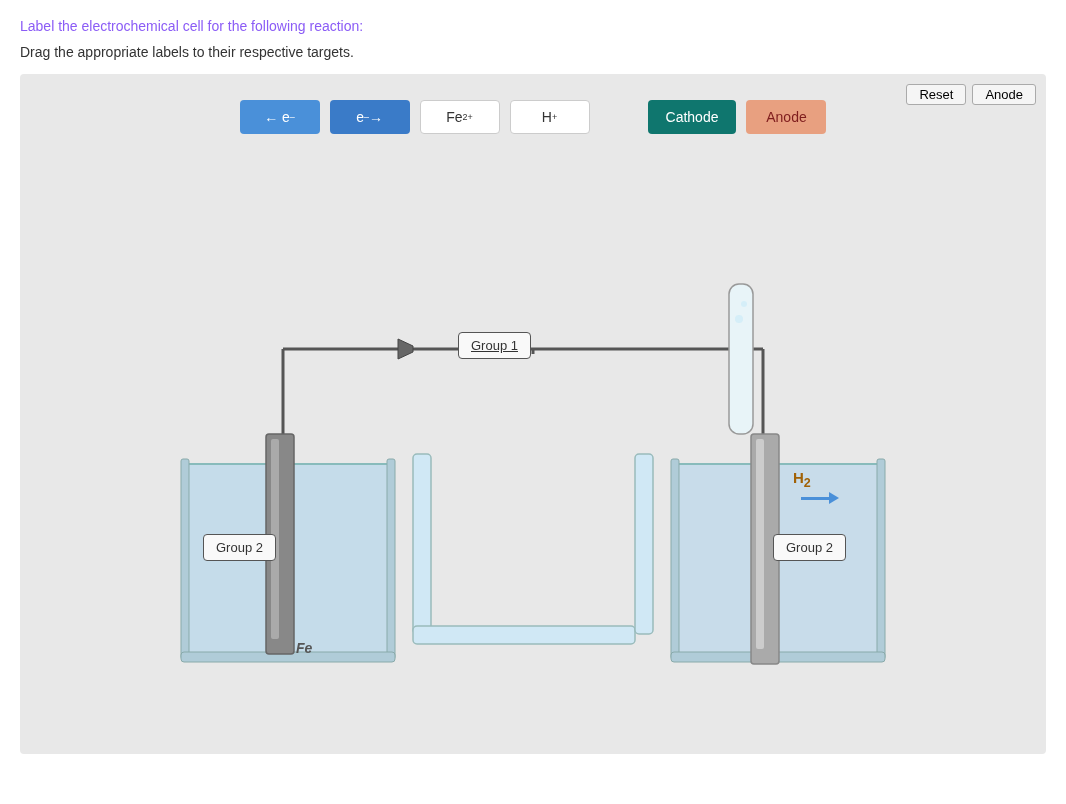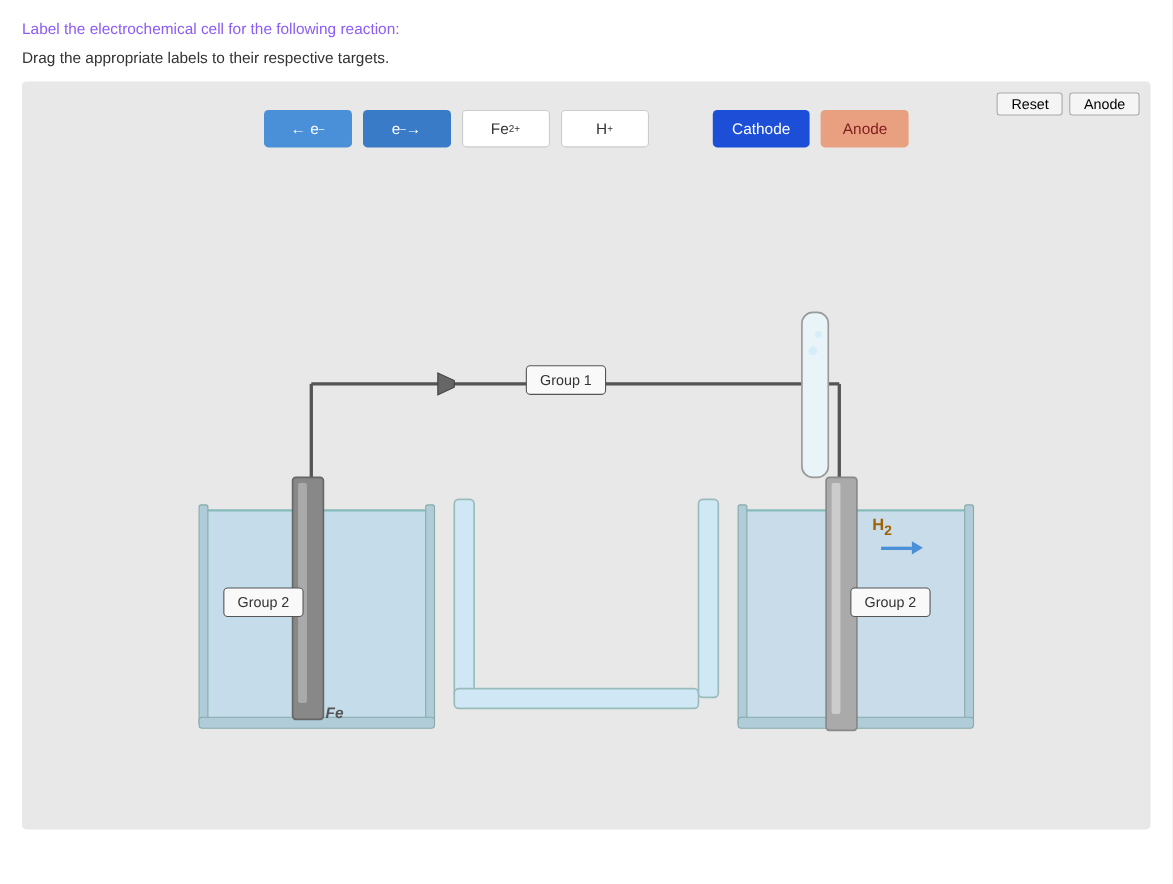--- a/index.html
+++ b/index.html
@@ -82,21 +82,21 @@
     .chip-blue-dark {
       background: #3a7bc8;
       color: #fff;
     }
     .chip-white {
       background: #fff;
       color: #333;
       border: 1px solid #ccc;
     }
     .chip-red {
-      background: #1d4ed8;
+      background: #0f766e;
       color: #fff;
       margin-left: 48px;
     }
     .chip-salmon {
       background: #e8a080;
       color: #7f1d1d;
     }
 
     
     .diagram-area {
@@ -225,21 +225,21 @@
 
         <rect x="626" y="130" width="24" height="150" rx="10" fill="#e8f4f8" stroke="#999" stroke-width="1.5"></rect>
 
         <circle cx="636" cy="165" r="4" fill="#d0ecf8" opacity="0.8"></circle>
         <circle cx="641" cy="150" r="3" fill="#d0ecf8" opacity="0.8"></circle>
 
         <polygon points="295,185 310,192 310,198 295,205" fill="#666" stroke="#444" stroke-width="1"></polygon>
 
       </svg>
 
-      <div class="group-label-box" style="left: 375px; top: 178px; cursor: pointer;">
+      <div class="group-label-box" style="left: 355px; top: 178px; cursor: pointer; text-decoration: underline;">
         <span>Group 1</span>
       </div>
 
       <div class="group-label-box" style="left: 100px; top: 380px;">
         <span>Group 2</span>
       </div>
 
       <div class="group-label-box" style="left: 670px; top: 380px;">
         <span>Group 2</span>
       </div>

